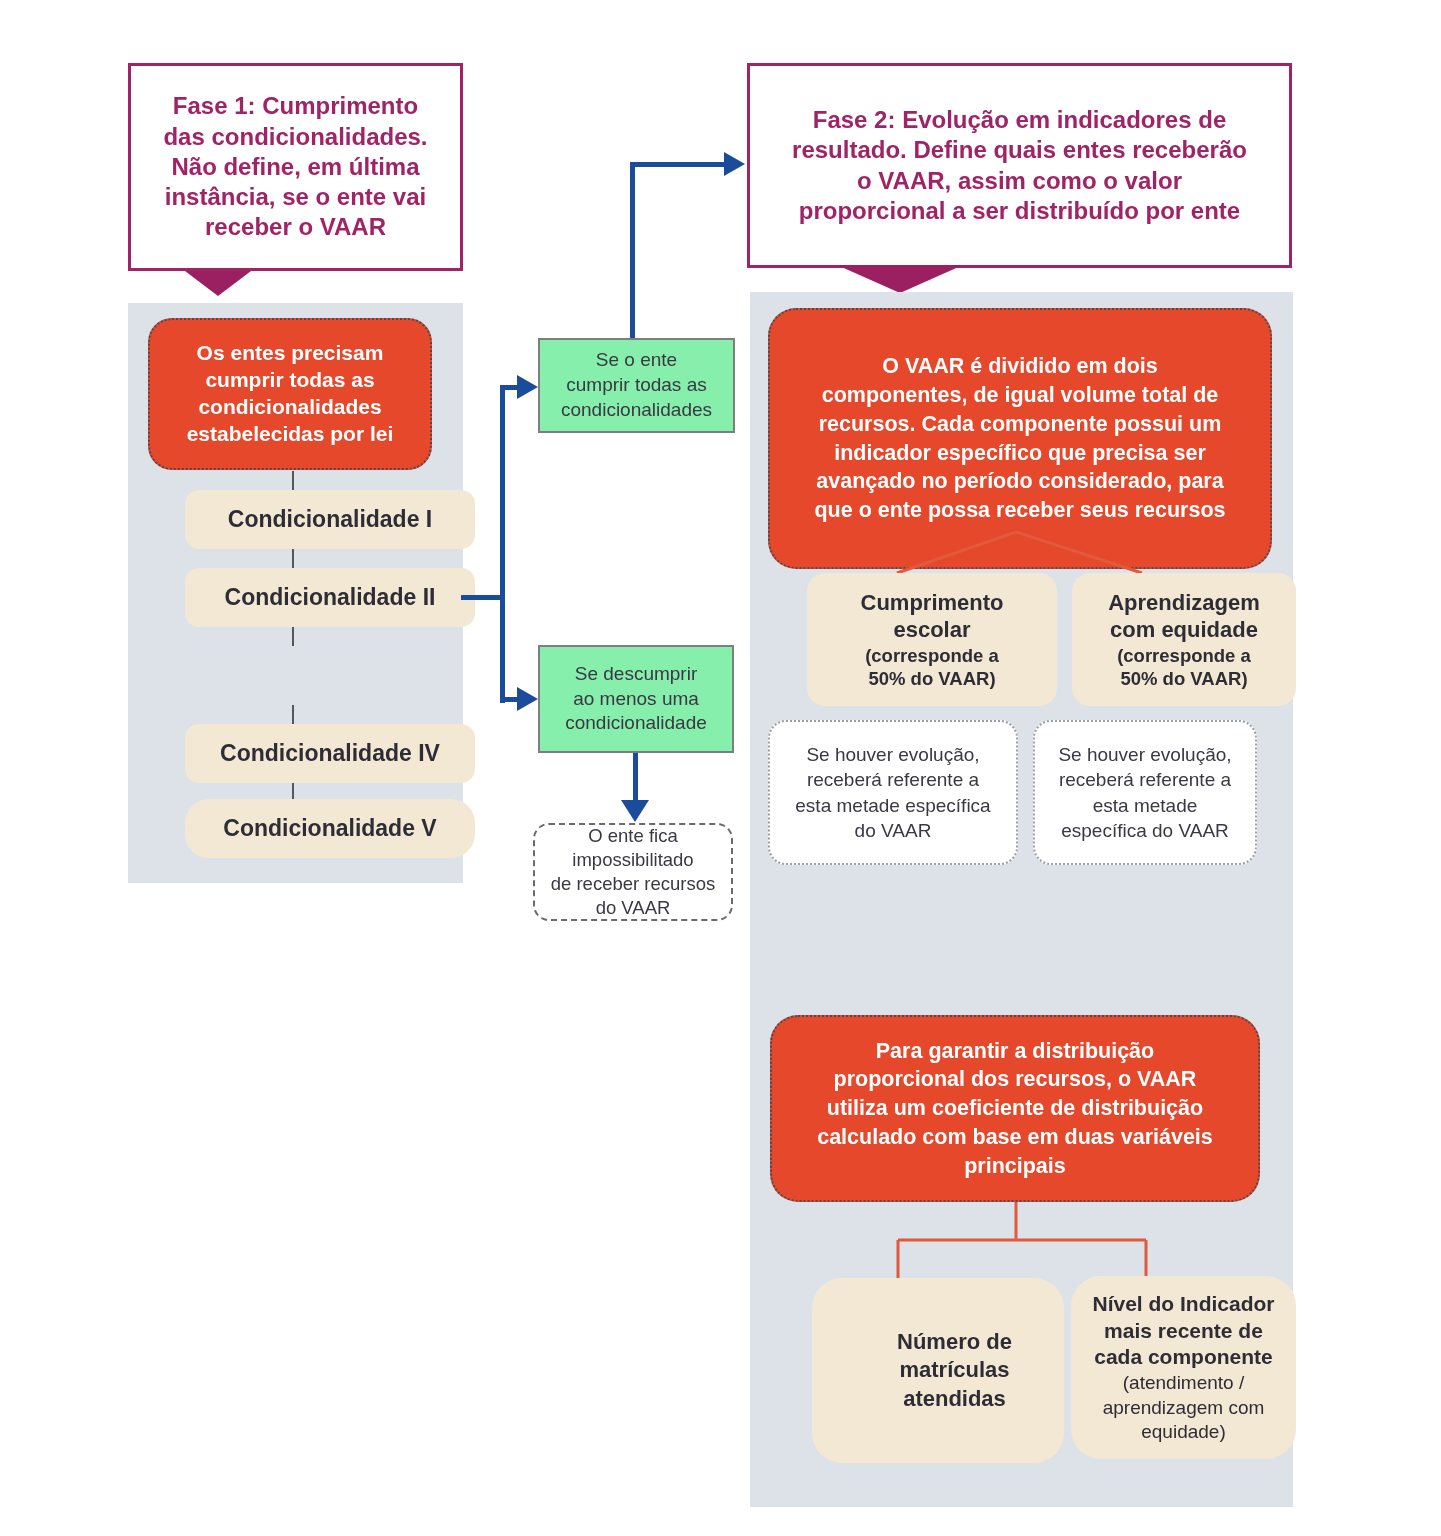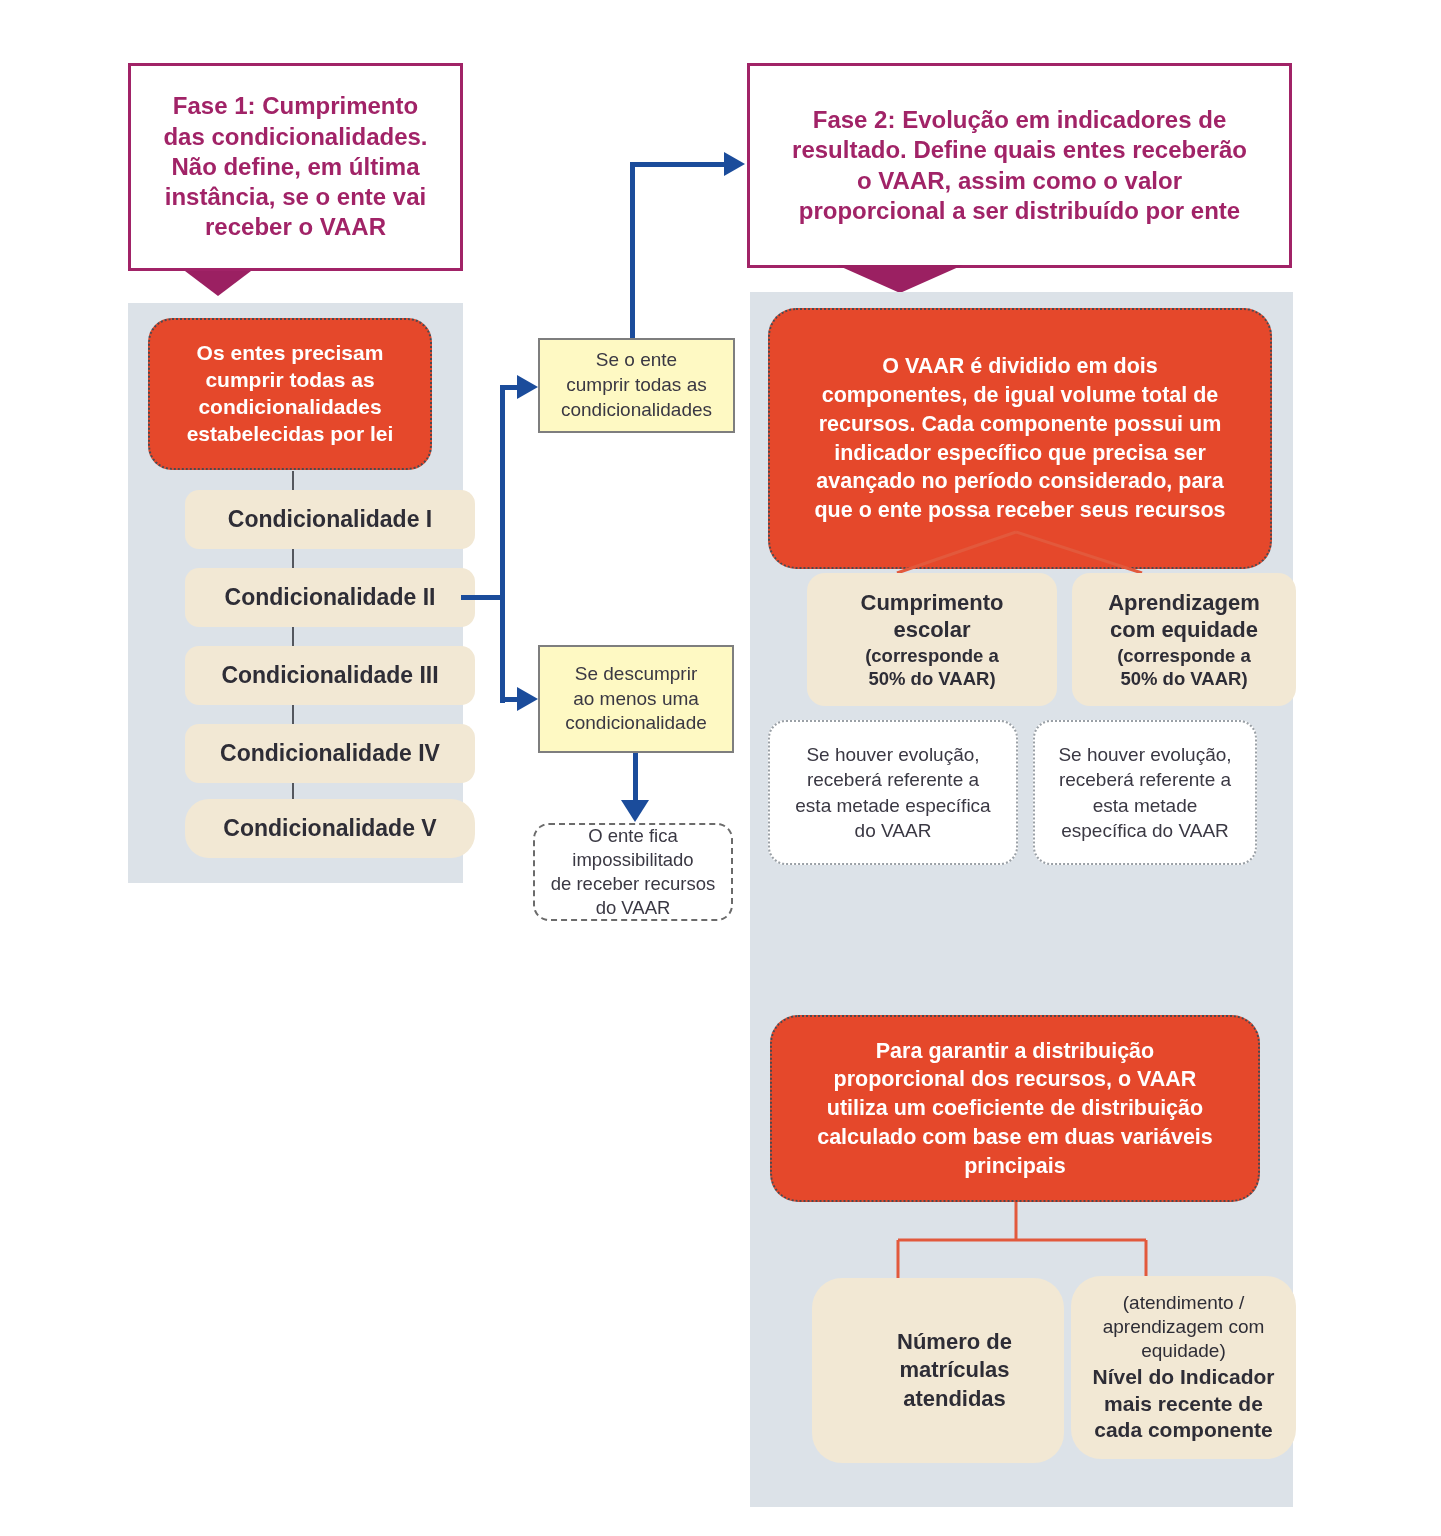--- a/index.html
+++ b/index.html
@@ -28,21 +28,21 @@
     color:#ffffff;font-weight:bold;
   }
 
   
   .beige{background:var(--beige,#F2E8D4);margin-left:39px;}
 
   
   .vconn{width:2px;background:#54575E;}
 
   
-  .whitebox{background:#fef9c3;border:2px solid #7E7E7E;color:var(--textgray,#3A3843);font-size:19px;line-height:1.3;}
+  .whitebox{background:#86efac;border:2px solid #7E7E7E;color:var(--textgray,#3A3843);font-size:19px;line-height:1.3;}
   .dashedbox{background:#ffffff;border:2px dashed #6B6B6B;border-radius:16px;color:var(--textgray,#3A3843);font-size:18.5px;line-height:1.3;}
   .dottedbox{background:#ffffff;border:2px dotted #9AA0A6;border-radius:18px;color:var(--textgray,#3A3843);font-size:19px;line-height:1.32;}
 
   
   .bline{background:var(--blue,#1B4C9B);}
   .barrow-right{width:0;height:0;border-top:12px solid transparent;border-bottom:12px solid transparent;border-left:21px solid var(--blue,#1B4C9B);}
   .barrow-down{width:0;height:0;border-left:14px solid transparent;border-right:14px solid transparent;border-top:22px solid var(--blue,#1B4C9B);}
 
   .note{font-style:italic;color:var(--textgray,#3A3843);font-size:19px;line-height:1.32;}
 
@@ -83,23 +83,20 @@
   <div class="abs vconn" style="left:292px;top:549px;height:19px;"></div>
   <div class="abs vconn" style="left:292px;top:627px;height:19px;"></div>
   <div class="abs vconn" style="left:292px;top:705px;height:19px;"></div>
   <div class="abs vconn" style="left:292px;top:783px;height:16px;"></div>
 
   <div class="abs beige center" style="left:146px;top:490px;width:290px;height:59px;border-radius:14px;font-weight:bold;font-size:23px;">
     <div>Condicionalidade I</div>
   </div>
   <div class="abs beige center" style="left:146px;top:568px;width:290px;height:59px;border-radius:14px;font-weight:bold;font-size:23px;">
     <div>Condicionalidade II</div>
-  </div>
-  <div class="abs beige center" style="left:146px;top:646px;width:290px;height:59px;border-radius:14px;font-weight:bold;font-size:23px;">
-    <div>Condicionalidade III</div>
   </div>
   <div class="abs beige center" style="left:146px;top:724px;width:290px;height:59px;border-radius:14px;font-weight:bold;font-size:23px;">
     <div>Condicionalidade IV</div>
   </div>
   <div class="abs beige center" style="left:146px;top:799px;width:290px;height:59px;border-radius:24px;font-weight:bold;font-size:23px;">
     <div>Condicionalidade V</div>
   </div>
 
   <div class="abs bline" style="left:461px;top:595px;width:44px;height:5px;"></div>
 
@@ -188,21 +185,21 @@
   <svg class="abs rline" style="left:896px;top:1202px;" width="252" height="78" viewBox="0 0 252 78">
     <path d="M120 0 L120 38 M2 38 L250 38 M2 38 L2 76 M250 38 L250 76" stroke="var(--redline,#E2593C)" stroke-width="3" fill="none"></path>
   </svg>
 
   <div class="abs beige center" style="left:773px;top:1278px;width:252px;height:185px;border-radius:30px;padding-left:33px;">
     <div class="pre" style="font-weight:bold;font-size:22px;line-height:1.3;">Número de
 matrículas
 atendidas</div>
   </div>
   <div class="abs beige center" style="left:1032px;top:1276px;width:225px;height:183px;border-radius:30px;">
+    <div class="pre" style="font-weight:bold;font-size:21px;line-height:1.28;">Nível do Indicador
+mais recente de
+cada componente</div>
     <div class="pre" style="font-size:19px;line-height:1.28;">(atendimento /
 aprendizagem com
 equidade)</div>
-    <div class="pre" style="font-weight:bold;font-size:21px;line-height:1.28;">Nível do Indicador
-mais recente de
-cada componente</div>
   </div>
 
 </div>
 
 </body></html>

